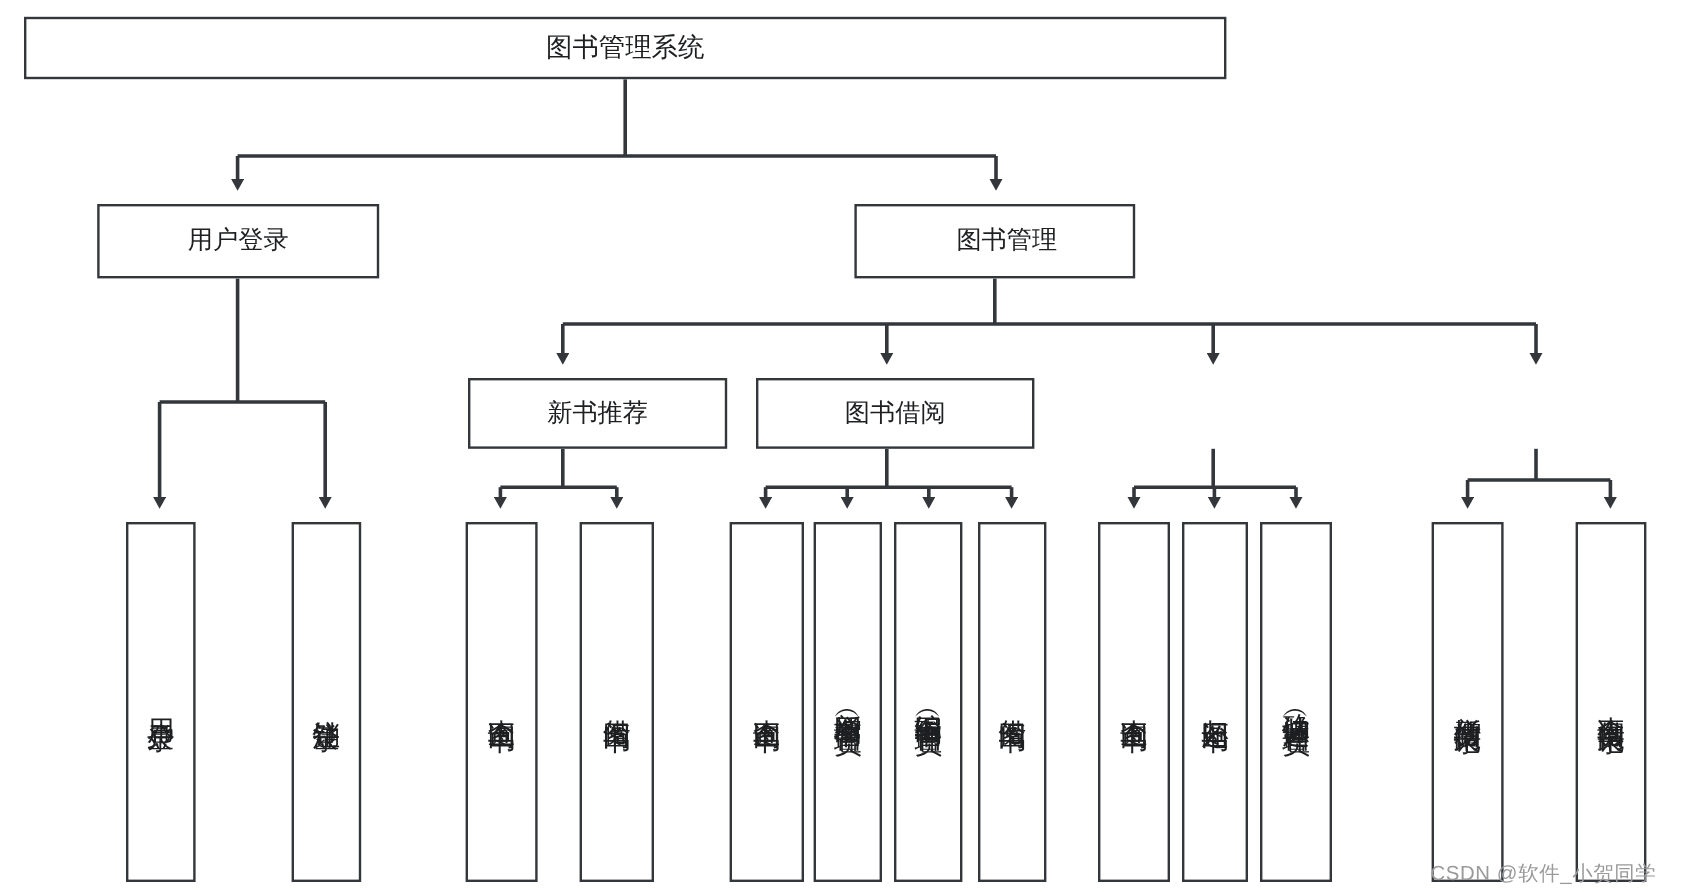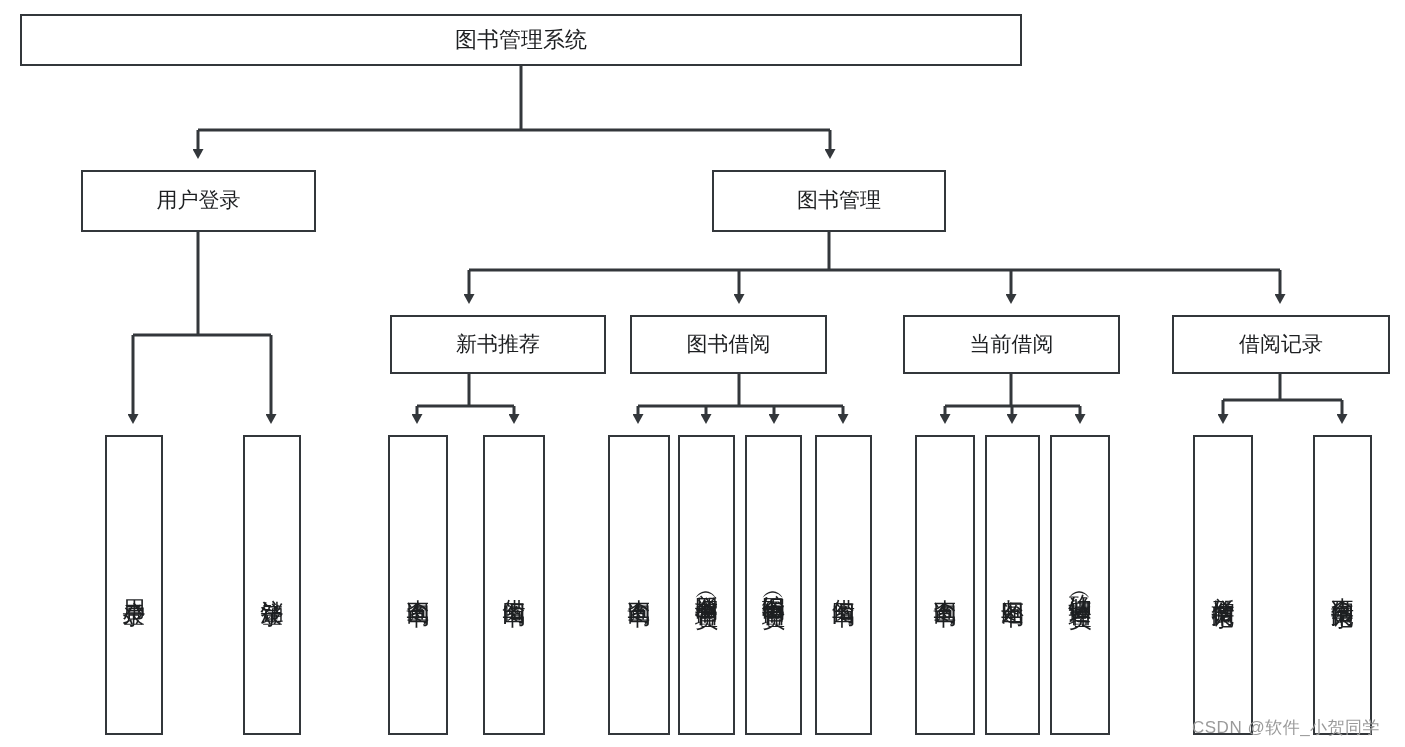--- a/index.html
+++ b/index.html
@@ -27,21 +27,20 @@
   }
   .node {
     position: absolute;
     box-sizing: border-box;
     background: #ffffff;
     border: 2px solid #33373b;
     display: flex;
     align-items: center;
     justify-content: center;
     color: #1d1f21;
-    font-family: Liberation Serif, serif;
   }
   .node .label {
     display: block;
     text-align: center;
     line-height: 1.12;
     white-space: nowrap;
   }
   
   .node.h .label {
     font-size: 21px;
@@ -132,28 +131,22 @@
   <div class="node h" id="l2-0" style="left: 81px; top: 170px; width: 235px; height: 62px;">
     <span class="label">用户登录</span>
   </div>
   <div class="node h" id="l2-1" style="left: 712px; top: 170px; width: 234px; height: 62px; padding-left: 20px;">
     <span class="label">图书管理</span>
   </div>
 
   <div class="node h" id="l3-0" style="left: 362px; top: 315px; width: 216px; height: 59px; margin-left: 28px;">
     <span class="label">新书推荐</span>
   </div>
-  <div class="node h" id="l3-1" style="left: 630px; top: 315px; width: 197px; height: 59px;">
+  <div class="node h" id="l3-1" style="left: 630px; top: 315px; width: 232px; height: 59px;">
     <span class="label">图书借阅</span>
-  </div>
-  <div class="node h" id="l3-2" style="left: 903px; top: 315px; width: 217px; height: 59px;">
-    <span class="label">当前借阅</span>
-  </div>
-  <div class="node h" id="l3-3" style="left: 1172px; top: 315px; width: 218px; height: 59px;">
-    <span class="label">借阅记录</span>
   </div>
 
   <div class="node v" id="leaf-0" style="left: 105px; top: 435px; width: 58px; height: 300px;">
     <span class="label" style="font-size: 23px;">用户登录</span>
   </div>
   <div class="node v" id="leaf-1" style="left: 243px; top: 435px; width: 58px; height: 300px;">
     <span class="label" style="font-size: 23px;">注销登录</span>
   </div>
   <div class="node v" id="leaf-2" style="left: 388px; top: 435px; width: 60px; height: 300px;">
     <span class="label" style="font-size: 23px;">查询图书</span>

